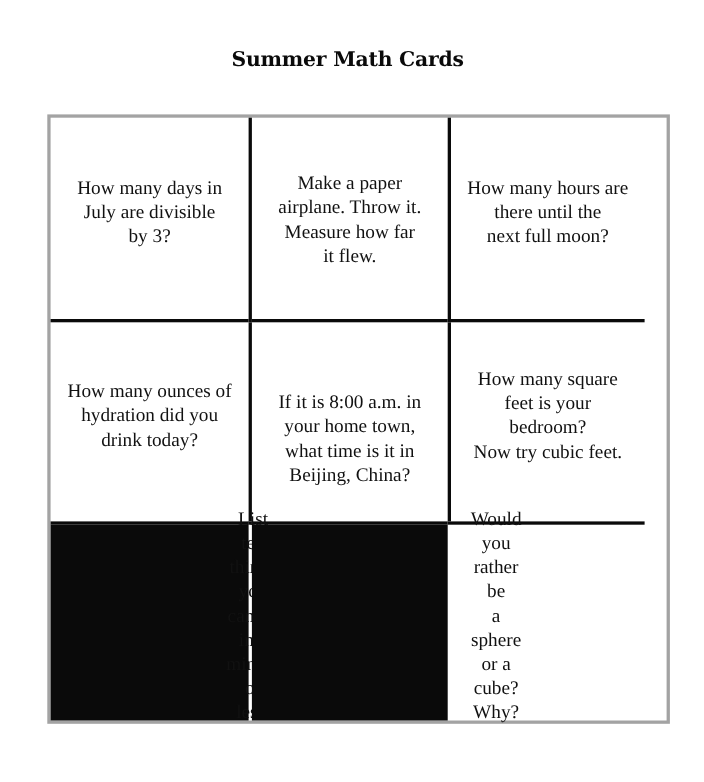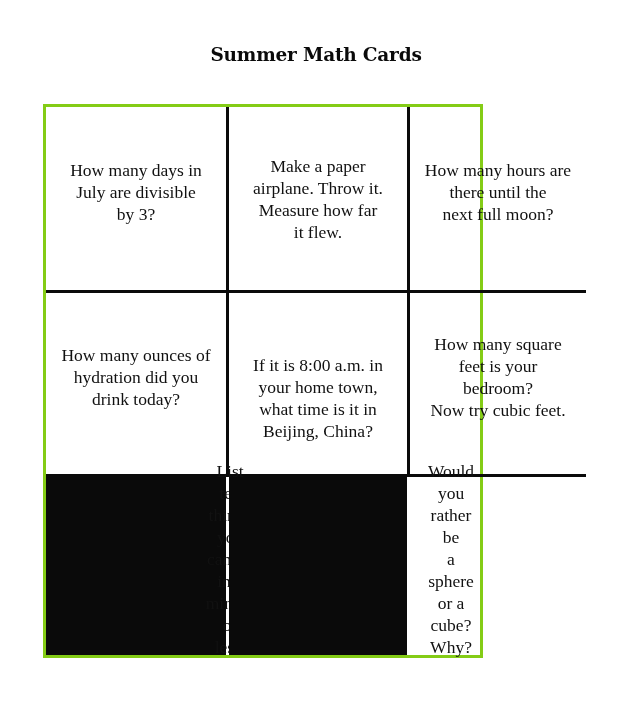--- a/index.html
+++ b/index.html
@@ -23,24 +23,24 @@
       font-family: "DejaVu Serif", serif;
       font-weight: bold;
       font-size: 18.5px;
       letter-spacing: -0.2px;
       color: #0a0a0a;
     }
     .grid {
       position: absolute;
       left: 43px;
       top: 104px;
-      width: 440px;
+      width: 566px;
       height: 554px;
       box-sizing: border-box;
-      border: 3px solid #84cc16;
+      border: 3px solid #a3a3a3;
       display: grid;
       grid-template-columns: 180px 3px 178px 3px 176px;
       grid-template-rows: 183px 3px 181px 3px 178px;
     }
     .hline, .vline { background: #0a0a0a; }
     .cell {
       display: flex;
       align-items: center;
       justify-content: center;
       text-align: center;

